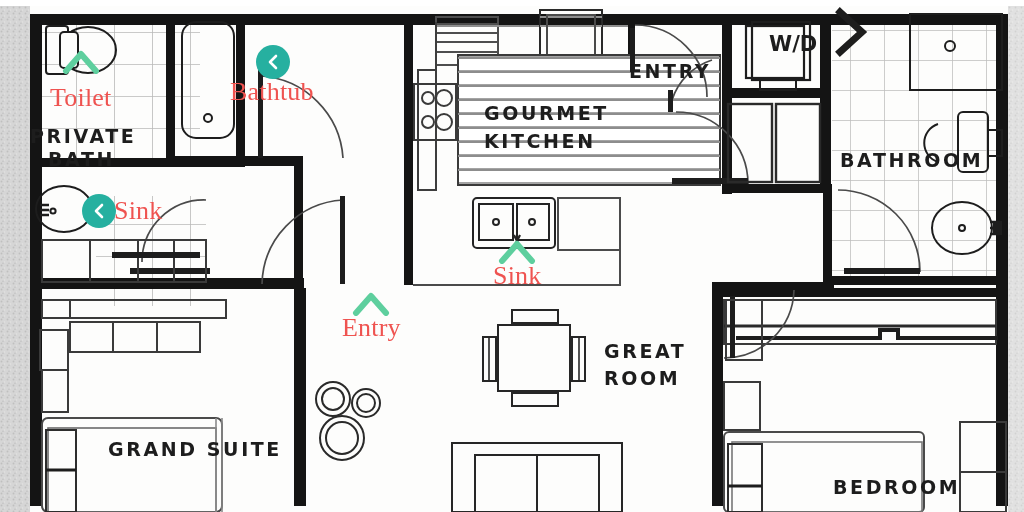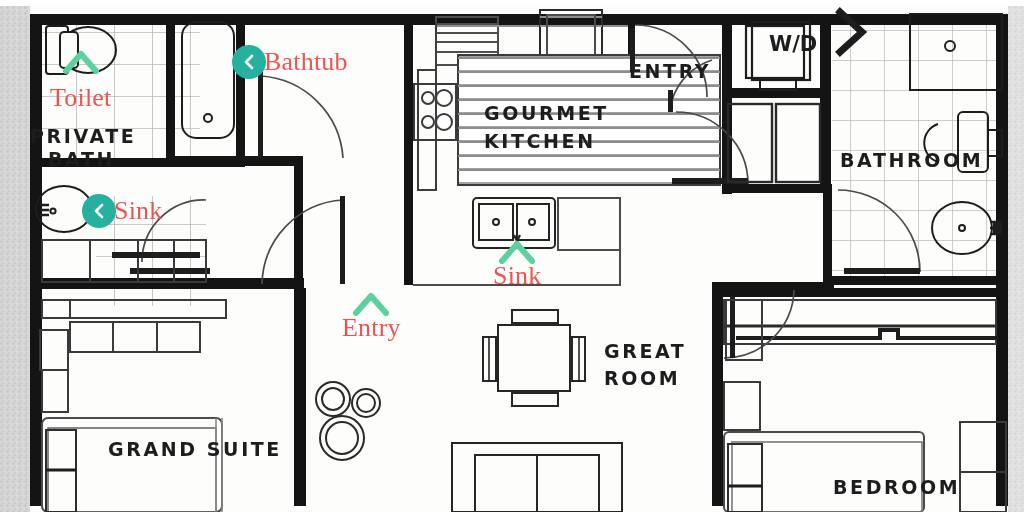--- a/index.html
+++ b/index.html
@@ -353,21 +353,21 @@
     </g>
   </svg>
 
   <div class="ann ann-caret" style="left:50px; top:48px;gap:12px;">
     <svg class="caret-mark" viewBox="0 0 40 26">
       <path d="M5 23 L20 6 L35 23" fill="none" stroke="#5ecf9e" stroke-width="6" stroke-linecap="round" stroke-linejoin="round"></path>
     </svg>
     <span class="ann-label">Toilet</span>
   </div>
 
-  <div class="ann ann-pin" style="left:232px; top:45px;">
+  <div class="ann ann-pin" style="left:232px; top:45px;flex-direction:column;">
     <span class="pin-circle">
       <svg width="18" height="18" viewBox="0 0 18 18">
         <path d="M12 3 L6 9 L12 15" fill="none" stroke="#ffffff" stroke-width="2.6" stroke-linecap="round" stroke-linejoin="round"></path>
       </svg>
     </span>
     <span class="ann-label">Bathtub</span>
   </div>
 
   <div class="ann ann-pin" style="left:82px; top:194px;">
     <span class="pin-circle">

